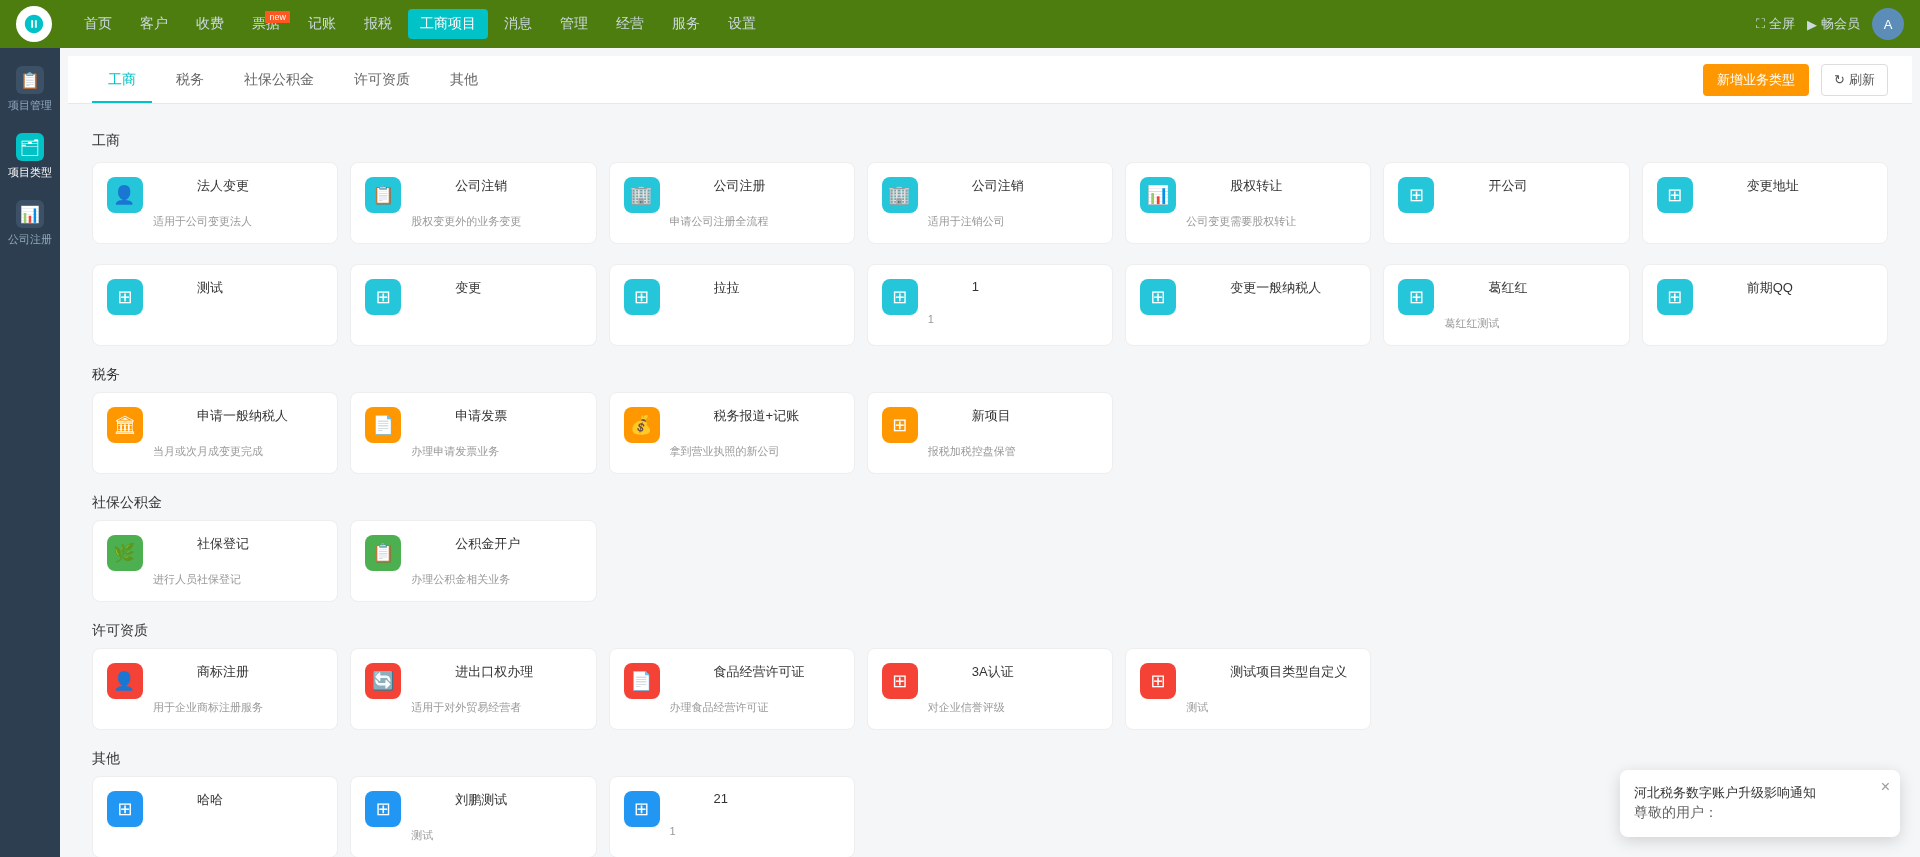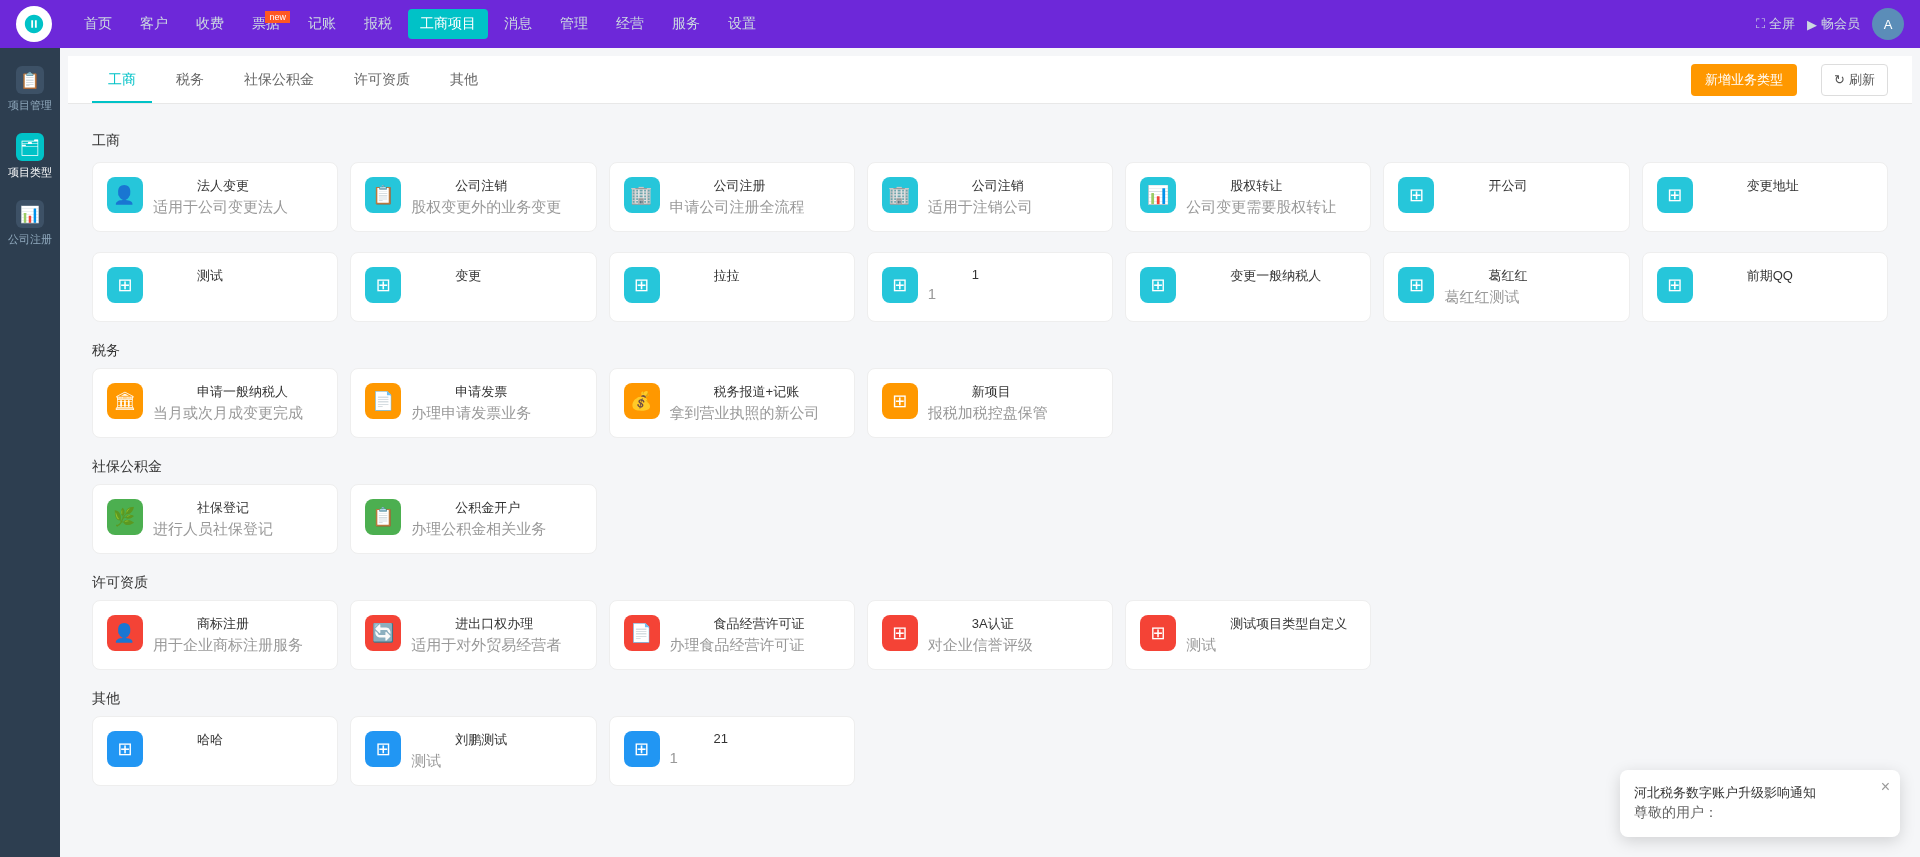--- a/index.html
+++ b/index.html
@@ -1,21 +1,21 @@
 <!DOCTYPE html>
 <html><head>
   <meta charset="utf-8">
   <style>
     * { box-sizing: border-box; margin: 0; padding: 0; }
     body { font-family: "Microsoft YaHei", "PingFang SC", sans-serif; background: #f5f6f8; font-size: 14px; }
 
     
     .navbar {
       height: 48px;
-      background: #6d28d9;
+      background: #4d7c0f;
       display: flex;
       align-items: center;
       padding: 8px 16px;
       position: fixed;
       top: 0; left: 0; right: 0;
       z-index: 100;
     }
     .navbar-logo {
       width: 36px; height: 36px;
       background: white;
@@ -136,21 +136,21 @@
       white-space: nowrap;
     }
     .tab-item.active {
       color: #00c2c7;
       border-bottom-color: #00c2c7;
       font-weight: 500;
     }
     .tabs-right {
       margin-left: auto;
       display: flex;
-      gap: 24px;
+      gap: 12px;
     }
     .btn-add-type {
       background: #ff9800;
       color: white;
       border: none;
       padding: 6px 14px;
       border-radius: 4px;
       cursor: pointer;
       font-size: 13px;
     }
@@ -217,23 +217,23 @@
     .card-name {
       font-size: 13px;
       color: #333;
       font-weight: 500;
       white-space: nowrap;
       overflow: hidden;
       text-overflow: ellipsis;
       margin-left: 44px;
     }
     .card-desc {
-      font-size: 15px;
+      font-size: 11px;
       color: #999;
-      margin-top: 3px;
+      margin-top: 19px;
       white-space: nowrap;
       overflow: hidden;
       text-overflow: ellipsis;
     }
 
     
     .notification-popup {
       position: fixed;
       bottom: 20px;
       right: 20px;

